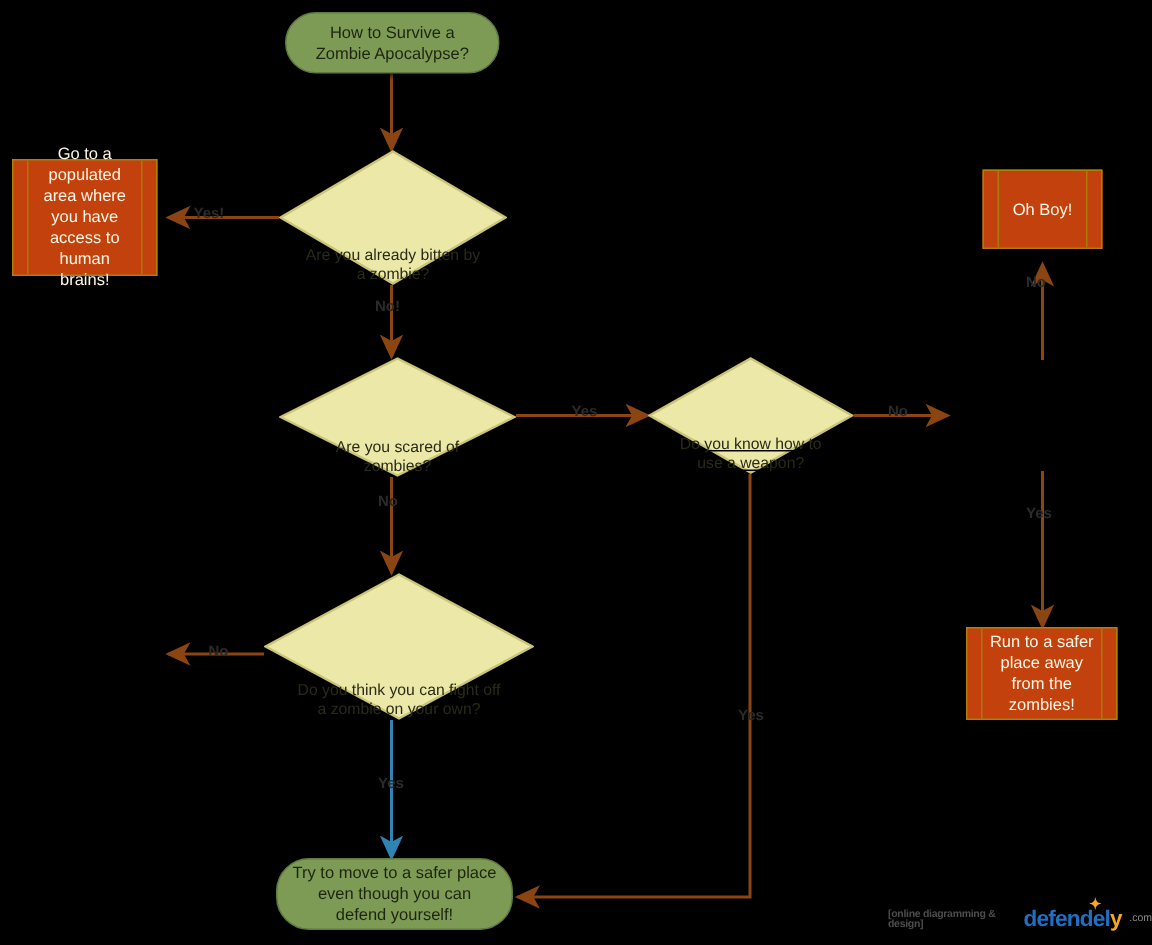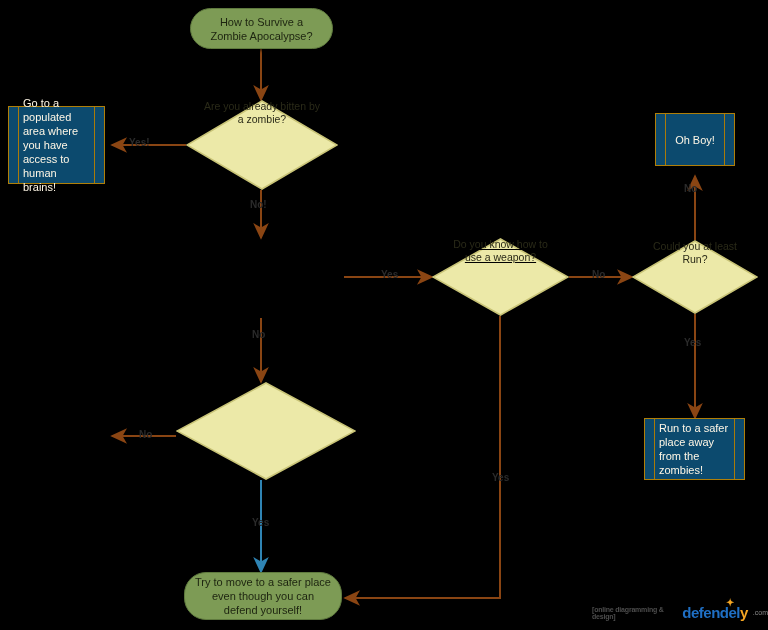--- a/index.html
+++ b/index.html
@@ -24,37 +24,38 @@
     display:flex;align-items:center;justify-content:center;
     text-align:center;
     color:#1d2410;
     font-size:11px;
     line-height:14px;
     padding:0 10px;
   }
 
   
   .process{
-    background:#0c4a6e;
+    background:#c2410c;
     border:1px solid #b07f09;
     box-shadow:0 2px 3px rgba(0,0,0,.6);
     display:flex;align-items:center;justify-content:center;
+    text-align:center;
     color:#fff7e6;
     font-size:11px;
     line-height:14px;
     padding:4px 14px;
   }
   .process::before,.process::after{
     content:"";position:absolute;top:0;bottom:0;width:1px;background:#a97a08;
   }
   .process::before{left:9px;}
   .process::after{right:9px;}
 
   
-  .decision{display:flex;align-items:flex-start;justify-content:center;}
+  .decision{display:flex;align-items:flex-end;justify-content:center;}
   .decision .dshape{
     position:absolute;left:0;top:0;width:100%;height:100%;
   }
   .decision .dlabel{
     position:relative;z-index:2;
     text-align:center;color:#2a2a18;
     font-size:10.5px;line-height:13px;
     width:78%;
   }
 
@@ -132,47 +133,48 @@
     <svg class="dshape" viewBox="0 0 152 90" preserveAspectRatio="none">
       <polygon points="76,1 151,45 76,89 1,45" fill="#ece9a8" stroke="#c9c477" stroke-width="1.6"></polygon>
     </svg>
     <div class="dlabel">Are you already bitten  by a zombie?</div>
   </div>
 
   <div class="node process" style="left:8px;top:106px;width:97px;height:78px;">
     <span>Go to a populated area where you have access to human brains!</span>
   </div>
 
+  <div class="node decision" style="left:186px;top:238px;width:158px;height:80px;">
+    <svg class="dshape" viewBox="0 0 158 80" preserveAspectRatio="none">
+      <polygon points="79,1 157,40 79,79 1,40" fill="#ece9a8" stroke="#c9c477" stroke-width="1.6"></polygon>
+    </svg>
+    <div class="dlabel">Are you scared  of zombies?</div>
+  </div>
 
   <div class="node decision" style="left:432px;top:238px;width:137px;height:78px;text-decoration:underline;">
     <svg class="dshape" viewBox="0 0 137 78" preserveAspectRatio="none">
       <polygon points="68.5,1 136,39 68.5,77 1,39" fill="#ece9a8" stroke="#c9c477" stroke-width="1.6"></polygon>
     </svg>
     <div class="dlabel">Do you know how to use  a weapon?</div>
   </div>
 
-  <div class="node decision" style="left:632px;top:240px;width:126px;height:74px;">
-    <svg class="dshape" viewBox="0 0 126 74" preserveAspectRatio="none">
-      <polygon points="63,1 125,37 63,73 1,37" fill="#ece9a8" stroke="#c9c477" stroke-width="1.6"></polygon>
-    </svg>
-    <div class="dlabel">Could you at least  Run?</div>
-  </div>
 
   <div class="node process" style="left:655px;top:113px;width:80px;height:53px;">
     <span>Oh Boy!</span>
   </div>
 
   <div class="node process" style="left:644px;top:418px;width:101px;height:62px;">
     <span>Run to a safer place away from the zombies!</span>
   </div>
 
   <div class="node decision" style="left:176px;top:382px;width:180px;height:98px;">
     <svg class="dshape" viewBox="0 0 180 98" preserveAspectRatio="none">
       <polygon points="90,1 179,49 90,97 1,49" fill="#ece9a8" stroke="#c9c477" stroke-width="1.6"></polygon>
     </svg>
+    <div class="dlabel">Do you think you can fight off a  zombie on your own?</div>
   </div>
 
 
   <div class="node terminator" style="left:184px;top:572px;width:158px;height:48px;">
     <span>Try to move to a safer place even though you can defend yourself!</span>
   </div>
 
   <div class="elabel" style="left:129px;top:138px;">Yes!</div>
   <div class="elabel" style="left:250px;top:200px;">No!</div>
   <div class="elabel" style="left:381px;top:270px;">Yes</div>

